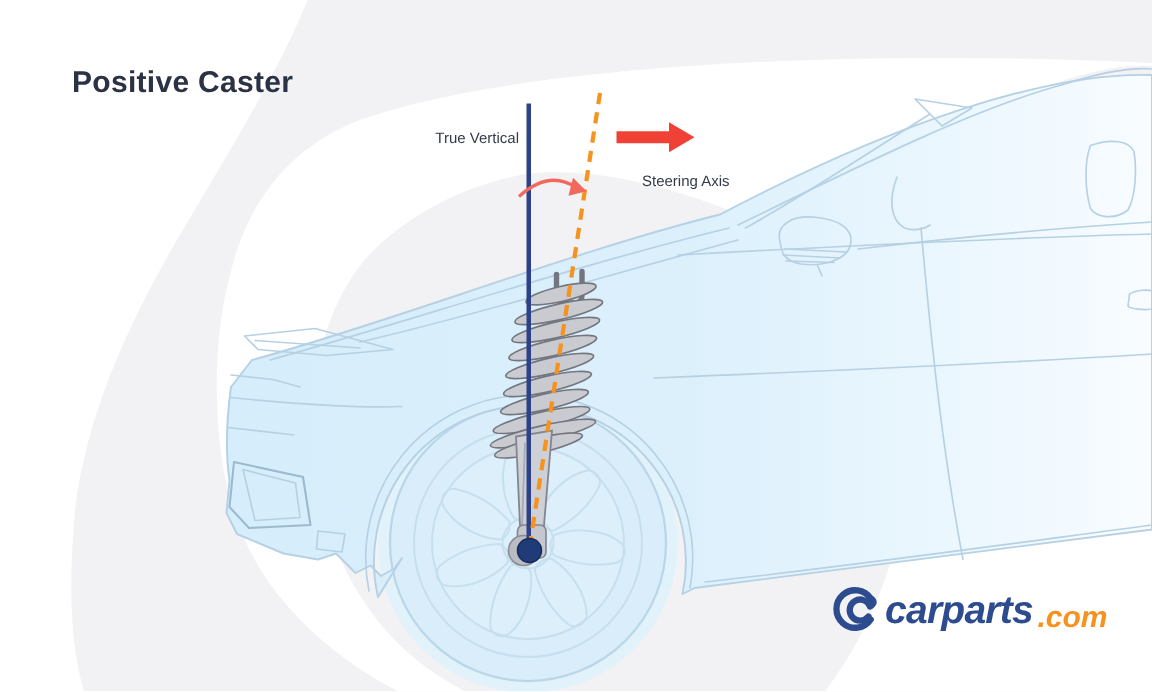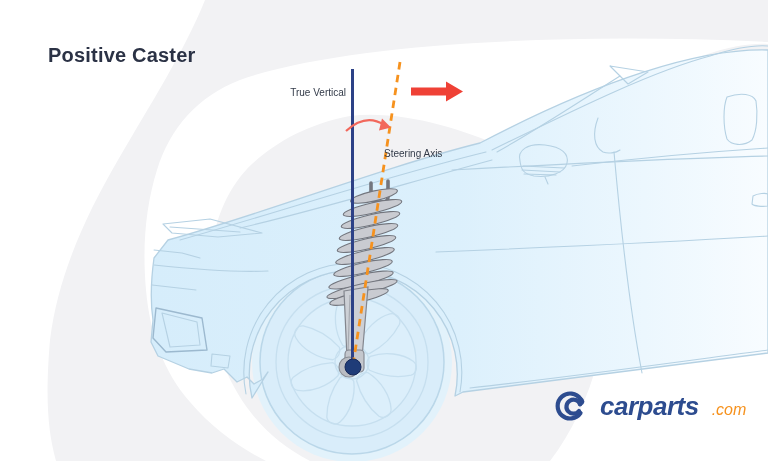--- a/index.html
+++ b/index.html
@@ -11,25 +11,25 @@
     --logo-navy:#2d4c8f; --logo-orange:#f6921e;
   }
   html,body{margin:0;padding:0;}
   body{font-family:"Liberation Sans",sans-serif;}
   .stage{position:relative;width:768px;height:461px;overflow:hidden;background:#ffffff;}
   .stage svg.art{position:absolute;left:0;top:0;}
   .title{position:absolute;left:48px;top:44px;font-size:20px;font-weight:700;
          color:var(--title-text);letter-spacing:.2px;}
   .lbl{position:absolute;font-size:10px;color:var(--label-text);}
   .lbl-tv{left:200px;top:87px;width:146px;text-align:right;}
-  .lbl-sa{left:384px;top:116px;margin-top:32px;}
-  .logo{position:absolute;left:552px;top:388px;display:flex;align-items:center;gap:12px;}
+  .lbl-sa{left:428px;top:116px;}
+  .logo{position:absolute;left:552px;top:388px;display:flex;align-items:flex-end;gap:2px;}
   .logo .word{font-style:italic;font-weight:700;font-size:26px;color:var(--logo-navy);
               letter-spacing:-0.5px;line-height:36px;}
-  .logo .tld{font-style:italic;font-weight:400;font-size:16px;color:var(--logo-orange);
+  .logo .tld{font-style:italic;font-weight:700;font-size:20px;color:var(--logo-orange);
              margin-left:1px;padding-top:8px;}
   
   .swoosh{fill:var(--background-swoosh);}
   .band{fill:#ffffff;}
   .carline{fill:none;stroke:var(--car-line);stroke-width:1.1;stroke-linejoin:round;stroke-linecap:round;}
   .carline2{fill:none;stroke:#9cb9cf;stroke-width:1.4;stroke-linejoin:round;}
   .wheelline{fill:none;stroke:#c6dfef;stroke-width:1.3;}
   .coil{fill:var(--strut-fill);stroke:var(--strut-stroke);stroke-width:1.1;}
   .strutpart{fill:#cdd0d6;stroke:#83868e;stroke-width:1.2;}
 </style>

